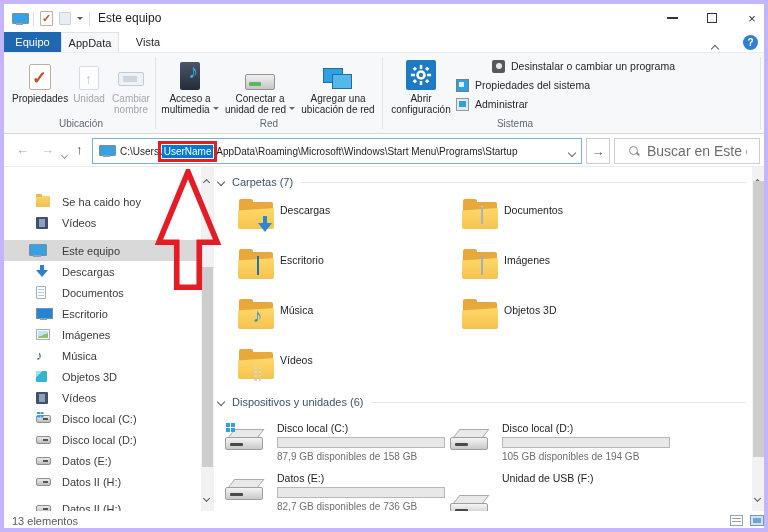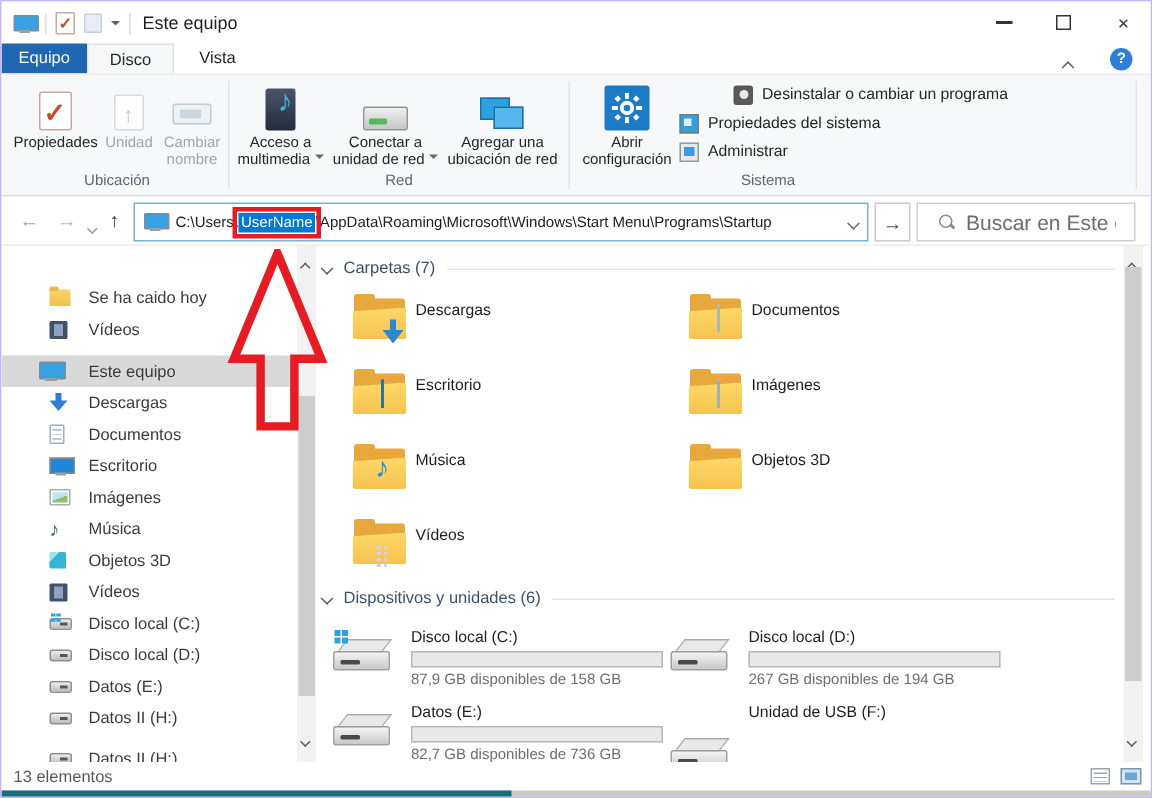--- a/index.html
+++ b/index.html
@@ -1,17 +1,17 @@
 <!DOCTYPE html>
 <html><head>
 <meta charset="utf-8">
 <style>
   * { margin:0; padding:0; box-sizing:border-box; }
   html,body { width:768px; height:532px; font-family:"Liberation Sans", sans-serif; background:#fff; }
-  #window { position:relative; width:768px; height:532px; background:#fff; overflow:hidden; border:1px solid #c4b5fd; }
+  #window { position:relative; width:768px; height:532px; background:#fff; overflow:hidden; border:4px solid #c4b5fd; }
 
   
   .titlebar { position:absolute; left:0; top:0; width:768px; height:28px; background:#fff; }
   .qat { position:absolute; left:8px; top:7px; display:flex; align-items:center; gap:6px; }
   .vsep { width:1px; height:14px; background:#dcdcdc; }
   .win-title { position:absolute; left:94px; top:7px; font-size:12px; color:#1f1f1f; }
   .win-controls { position:absolute; right:0; top:0; height:28px; display:flex; }
   .wc { width:40px; height:28px; display:flex; align-items:center; justify-content:center; color:#333; font-size:13px; }
   .wc .minbar { width:11px; height:1.5px; background:#333; }
   .wc .maxbox { width:10px; height:10px; border:1.5px solid #333; }
@@ -203,21 +203,21 @@
         </div>
       <div class="wc">
           <span class="maxbox"></span>
         </div>
       <div class="wc">×</div>
     </div>
   </div>
 
   <div class="tabrow">
     <div class="tab tab-file">Equipo</div>
-    <div class="tab tab-computer">Disco</div>
+    <div class="tab tab-computer">AppData</div>
     <div class="tab tab-view">Vista</div>
     <span class="ribbon-collapse"><span class="chev up"></span></span>
     <span class="help-circle">?</span>
   </div>
 
   <div class="ribbon">
 
     <div class="rbtn" style="left:8px;width:56px;">
       <div class="ricon">
           <span class="ri-props"></span>
@@ -473,21 +473,21 @@
         <span class="dinfo">87,9 GB disponibles de 158 GB</span>
       </div>
       <div class="ditem" style="left:230px;top:249px;height:48px;">
         <span class="bdrive">
             <span class="top"></span>
             <span class="body"></span>
             <span class="slot"></span>
           </span>
         <span class="dlabel">Disco local (D:)</span>
         <span class="dbar"><span class="dfill" style="width: 0%;"></span></span>
-        <span class="dinfo">267 GB disponibles de 194 GB</span>
+        <span class="dinfo">105 GB disponibles de 194 GB</span>
       </div>
       <div class="ditem" style="left:5px;top:299px;height:48px;">
         <span class="bdrive">
             <span class="top"></span>
             <span class="body"></span>
             <span class="slot"></span>
           </span>
         <span class="dlabel">Datos (E:)</span>
         <span class="dbar"><span class="dfill" style="width: 89%;"></span></span>
         <span class="dinfo">82,7 GB disponibles de 736 GB</span>

